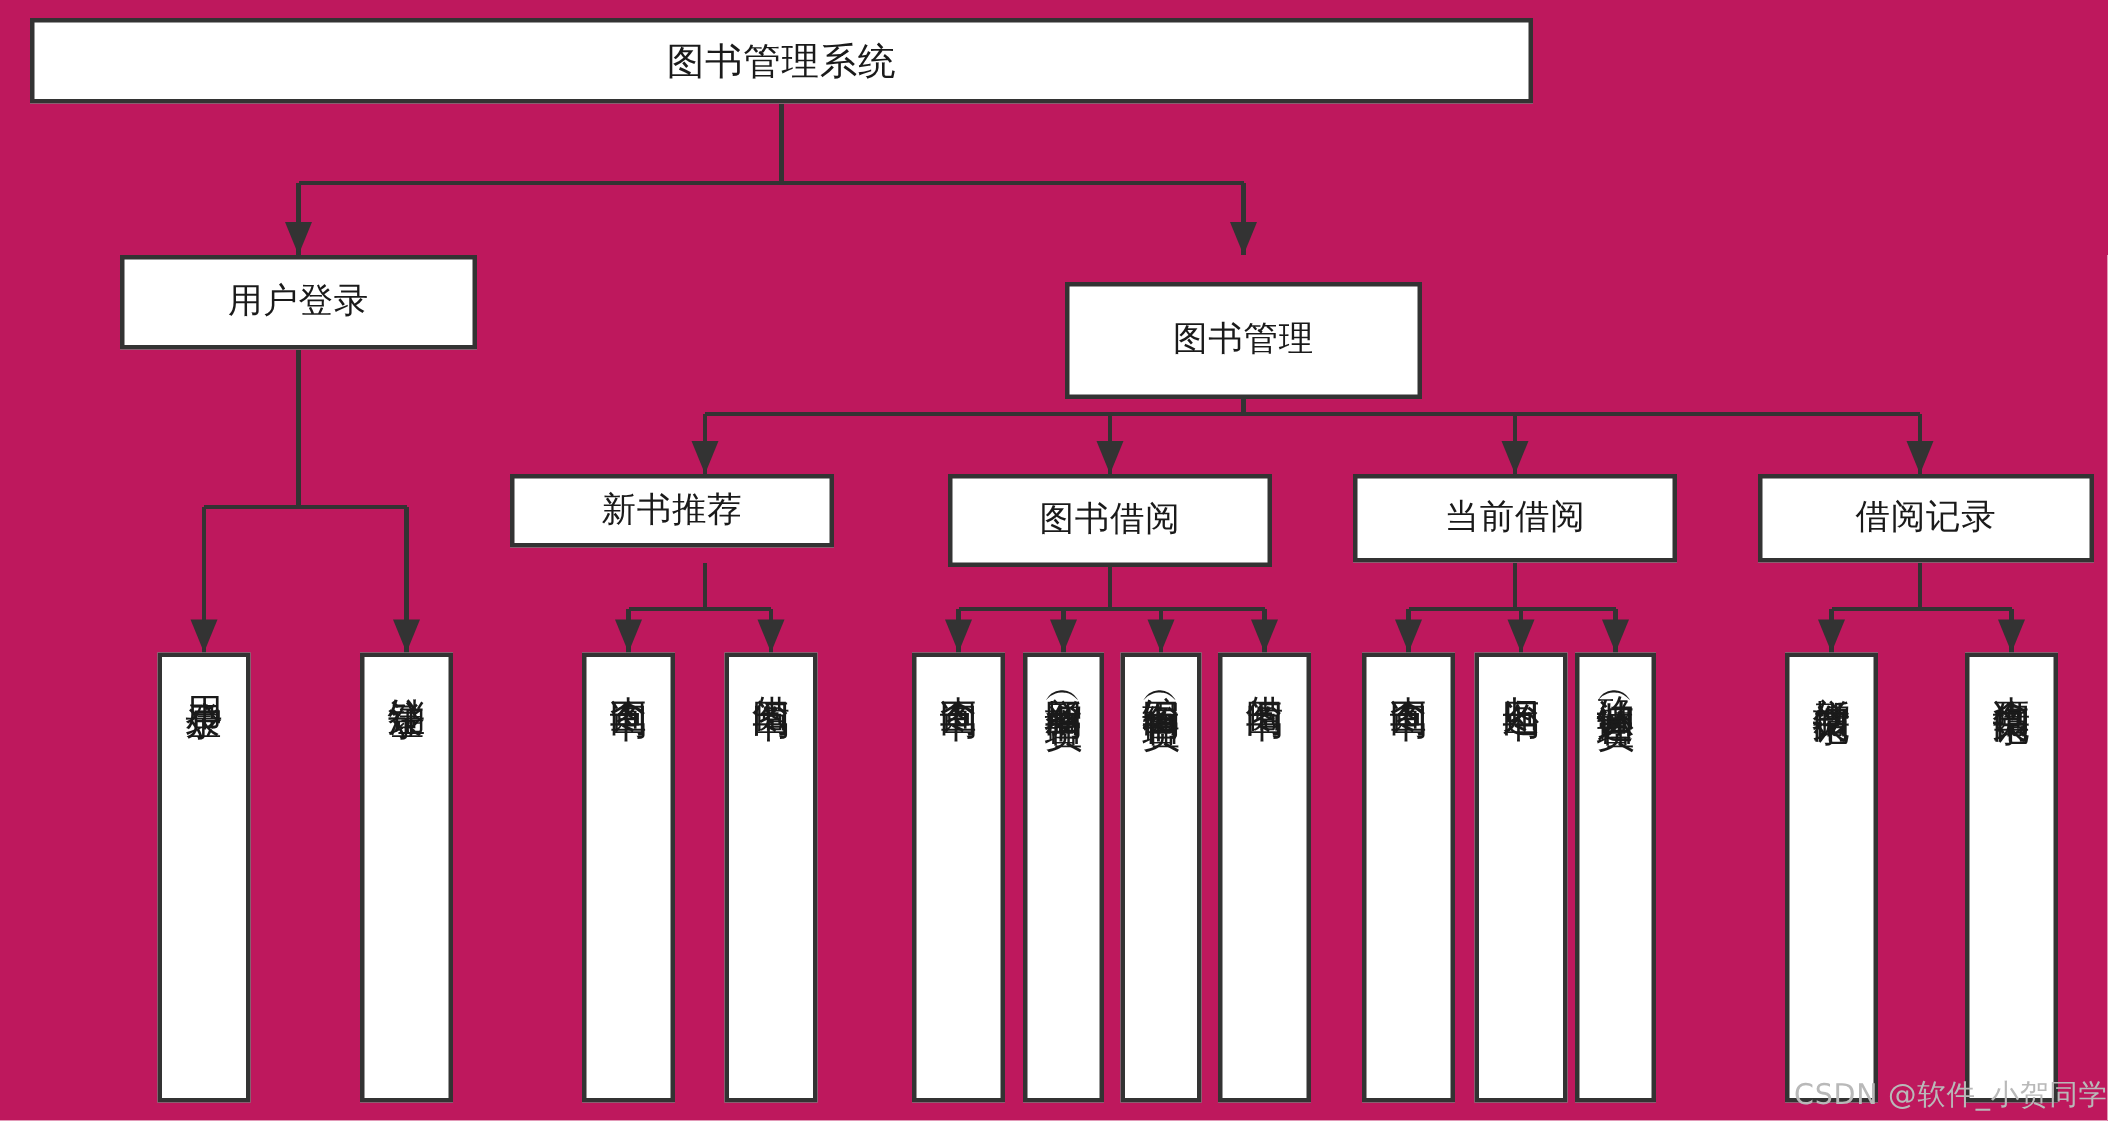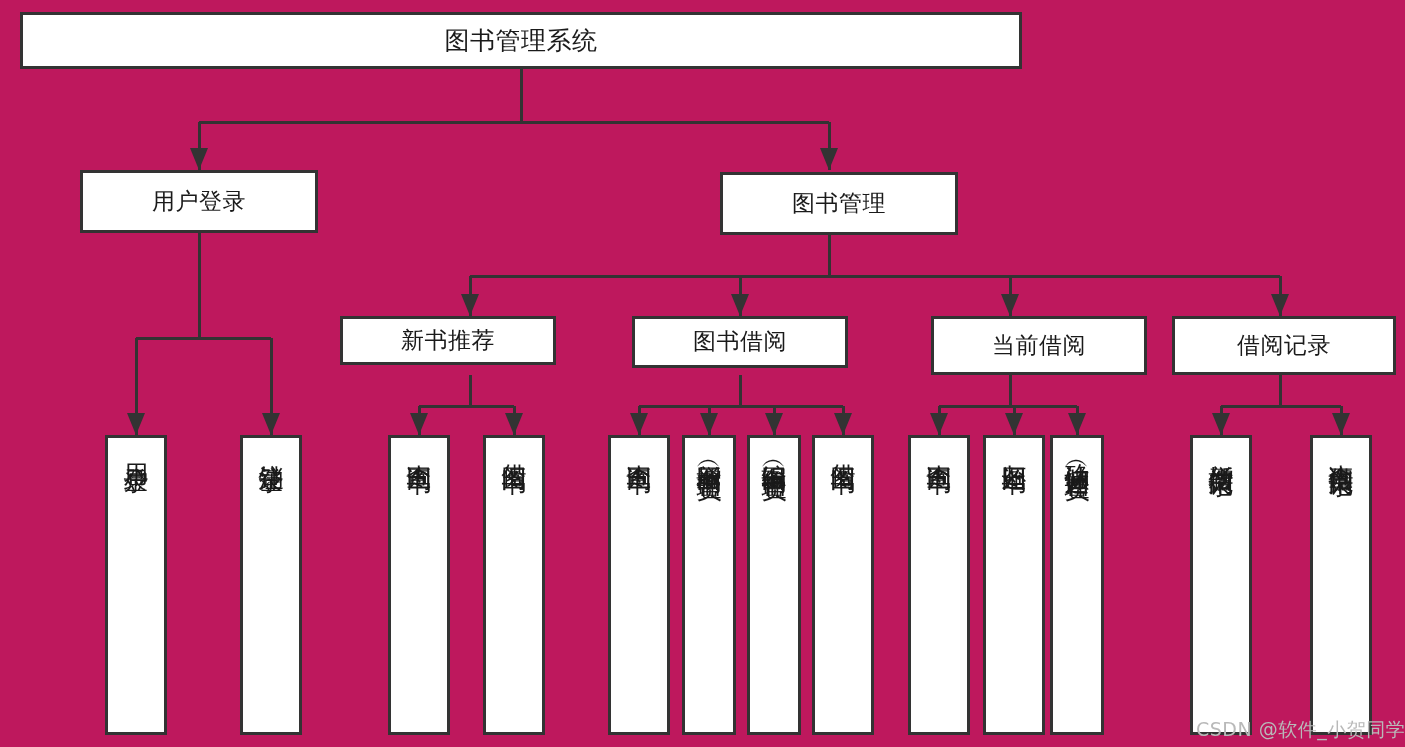--- a/index.html
+++ b/index.html
@@ -124,30 +124,30 @@
       <path d="M 1212 413 L 1230 413 L 1221 435 Z" fill="#333333"></path>
       <line x1="1341" y1="406" x2="1341" y2="435" stroke="#333333" stroke-width="3" shape-rendering="crispEdges"></line>
       <path d="M 1332 413 L 1350 413 L 1341 435 Z" fill="#333333"></path>
     </svg>
 <div class="node horiz level0" style="left: 20px; top: 12px; width: 1002px; height: 57px;">
       <span class="label">图书管理系统</span>
     </div>
     <div class="node horiz" style="left: 80px; top: 170px; width: 238px; height: 63px;">
       <span class="label">用户登录</span>
     </div>
-    <div class="node horiz" style="left: 710px; top: 172px; width: 238px; height: 63px; margin-left: 10px;">
+    <div class="node horiz" style="left: 710px; top: 188px; width: 238px; height: 78px;">
       <span class="label">图书管理</span>
     </div>
     <div class="node horiz" style="left: 340px; top: 316px; width: 216px; height: 49px;">
       <span class="label">新书推荐</span>
     </div>
-    <div class="node horiz" style="left: 632px; top: 316px; width: 216px; height: 52px;">
+    <div class="node horiz" style="left: 632px; top: 316px; width: 216px; height: 62px;">
       <span class="label">图书借阅</span>
     </div>
-    <div class="node horiz" style="left: 931px; top: 316px; width: 216px; height: 59px;">
+    <div class="node horiz" style="left: 902px; top: 316px; width: 216px; height: 59px;">
       <span class="label">当前借阅</span>
     </div>
     <div class="node horiz" style="left: 1172px; top: 316px; width: 224px; height: 59px;">
       <span class="label">借阅记录</span>
     </div>
     <div class="node vert" style="left: 105px; top: 435px; width: 62px; height: 300px;">
       <span class="label">用户登录</span>
     </div>
     <div class="node vert" style="left: 240px; top: 435px; width: 62px; height: 300px;">
       <span class="label">注销登录</span>

